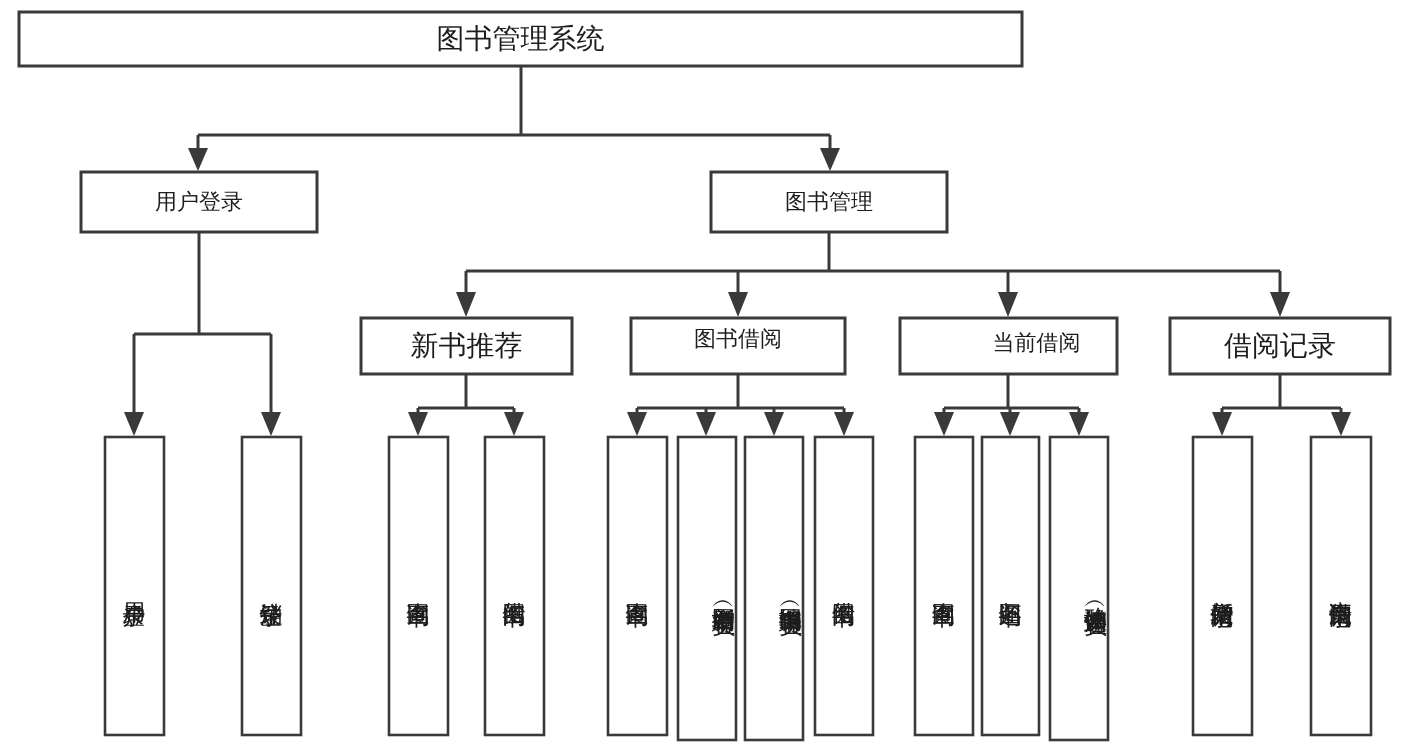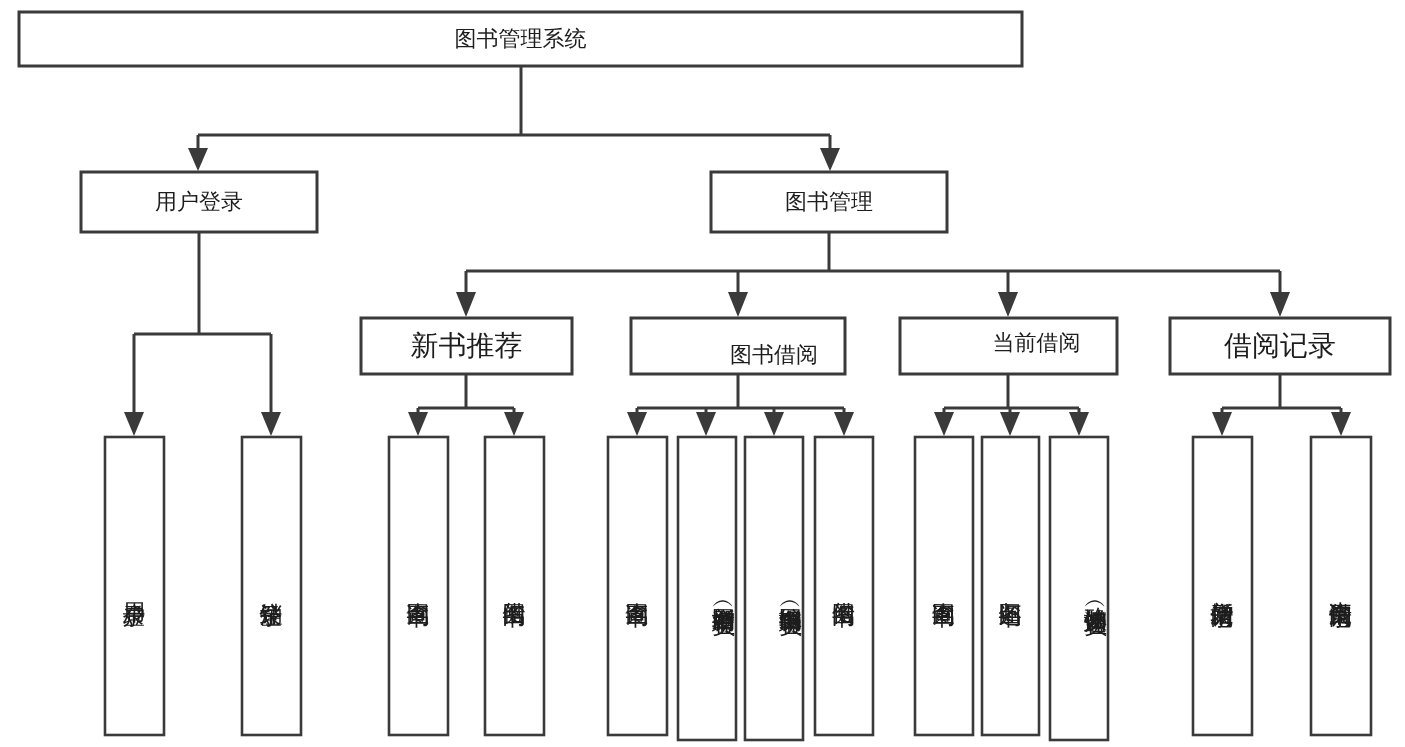--- a/index.html
+++ b/index.html
@@ -174,27 +174,27 @@
     <rect class="node-box-thin" x="815" y="437" width="58" height="298"></rect>
 
     <rect class="node-box-thin" x="915" y="437" width="58" height="298"></rect>
     <rect class="node-box-thin" x="982" y="437" width="57" height="298"></rect>
     <rect class="node-box-thin" x="1050" y="437" width="58" height="303"></rect>
 
     <rect class="node-box-thin" x="1193" y="437" width="59" height="298"></rect>
     <rect class="node-box-thin" x="1311" y="437" width="60" height="298"></rect>
   </svg>
 
-  <div class="node-label horiz" style="left:19px; top:12px; width:1003px; height:54px; font-size:22px;">图书管理系统</div>
+  <div class="node-label horiz" style="left:19px; top:12px; width:1003px; height:54px; font-size:28px;">图书管理系统</div>
 
   <div class="node-label horiz" style="left:81px; top:172px; width:236px; height:60px; font-size:22px;">用户登录</div>
   <div class="node-label horiz" style="left:711px; top:172px; width:236px; height:60px; font-size:22px;">图书管理</div>
 
   <div class="node-label horiz" style="left:361px; top:318px; width:211px; height:56px; font-size:28px;">新书推荐</div>
-  <div class="node-label horiz" style="left:631px; top:327px; width:214px; height:56px; font-size:22px;margin-left:36px;">图书借阅</div>
+  <div class="node-label horiz" style="left:631px; top:311px; width:214px; height:56px; font-size:22px;">图书借阅</div>
   <div class="node-label horiz" style="left:900px; top:318px; width:217px; height:50px; font-size:22px;padding-left:28px;">当前借阅</div>
   <div class="node-label horiz" style="left:1170px; top:318px; width:220px; height:56px; font-size:28px;">借阅记录</div>
 
   <div class="node-label vert center-v" style="left:105px; top:437px; width:59px; height:298px; font-size:23px;">用户登录</div>
   <div class="node-label vert center-v" style="left:242px; top:437px; width:59px; height:298px; font-size:23px;">注销登录</div>
 
   <div class="node-label vert center-v" style="left:389px; top:437px; width:59px; height:298px; font-size:23px;">查询图书</div>
   <div class="node-label vert center-v" style="left:485px; top:437px; width:59px; height:298px; font-size:23px;">借阅图书</div>
 
   <div class="node-label vert center-v" style="left:608px; top:437px; width:59px; height:298px; font-size:23px;">查询图书</div>

